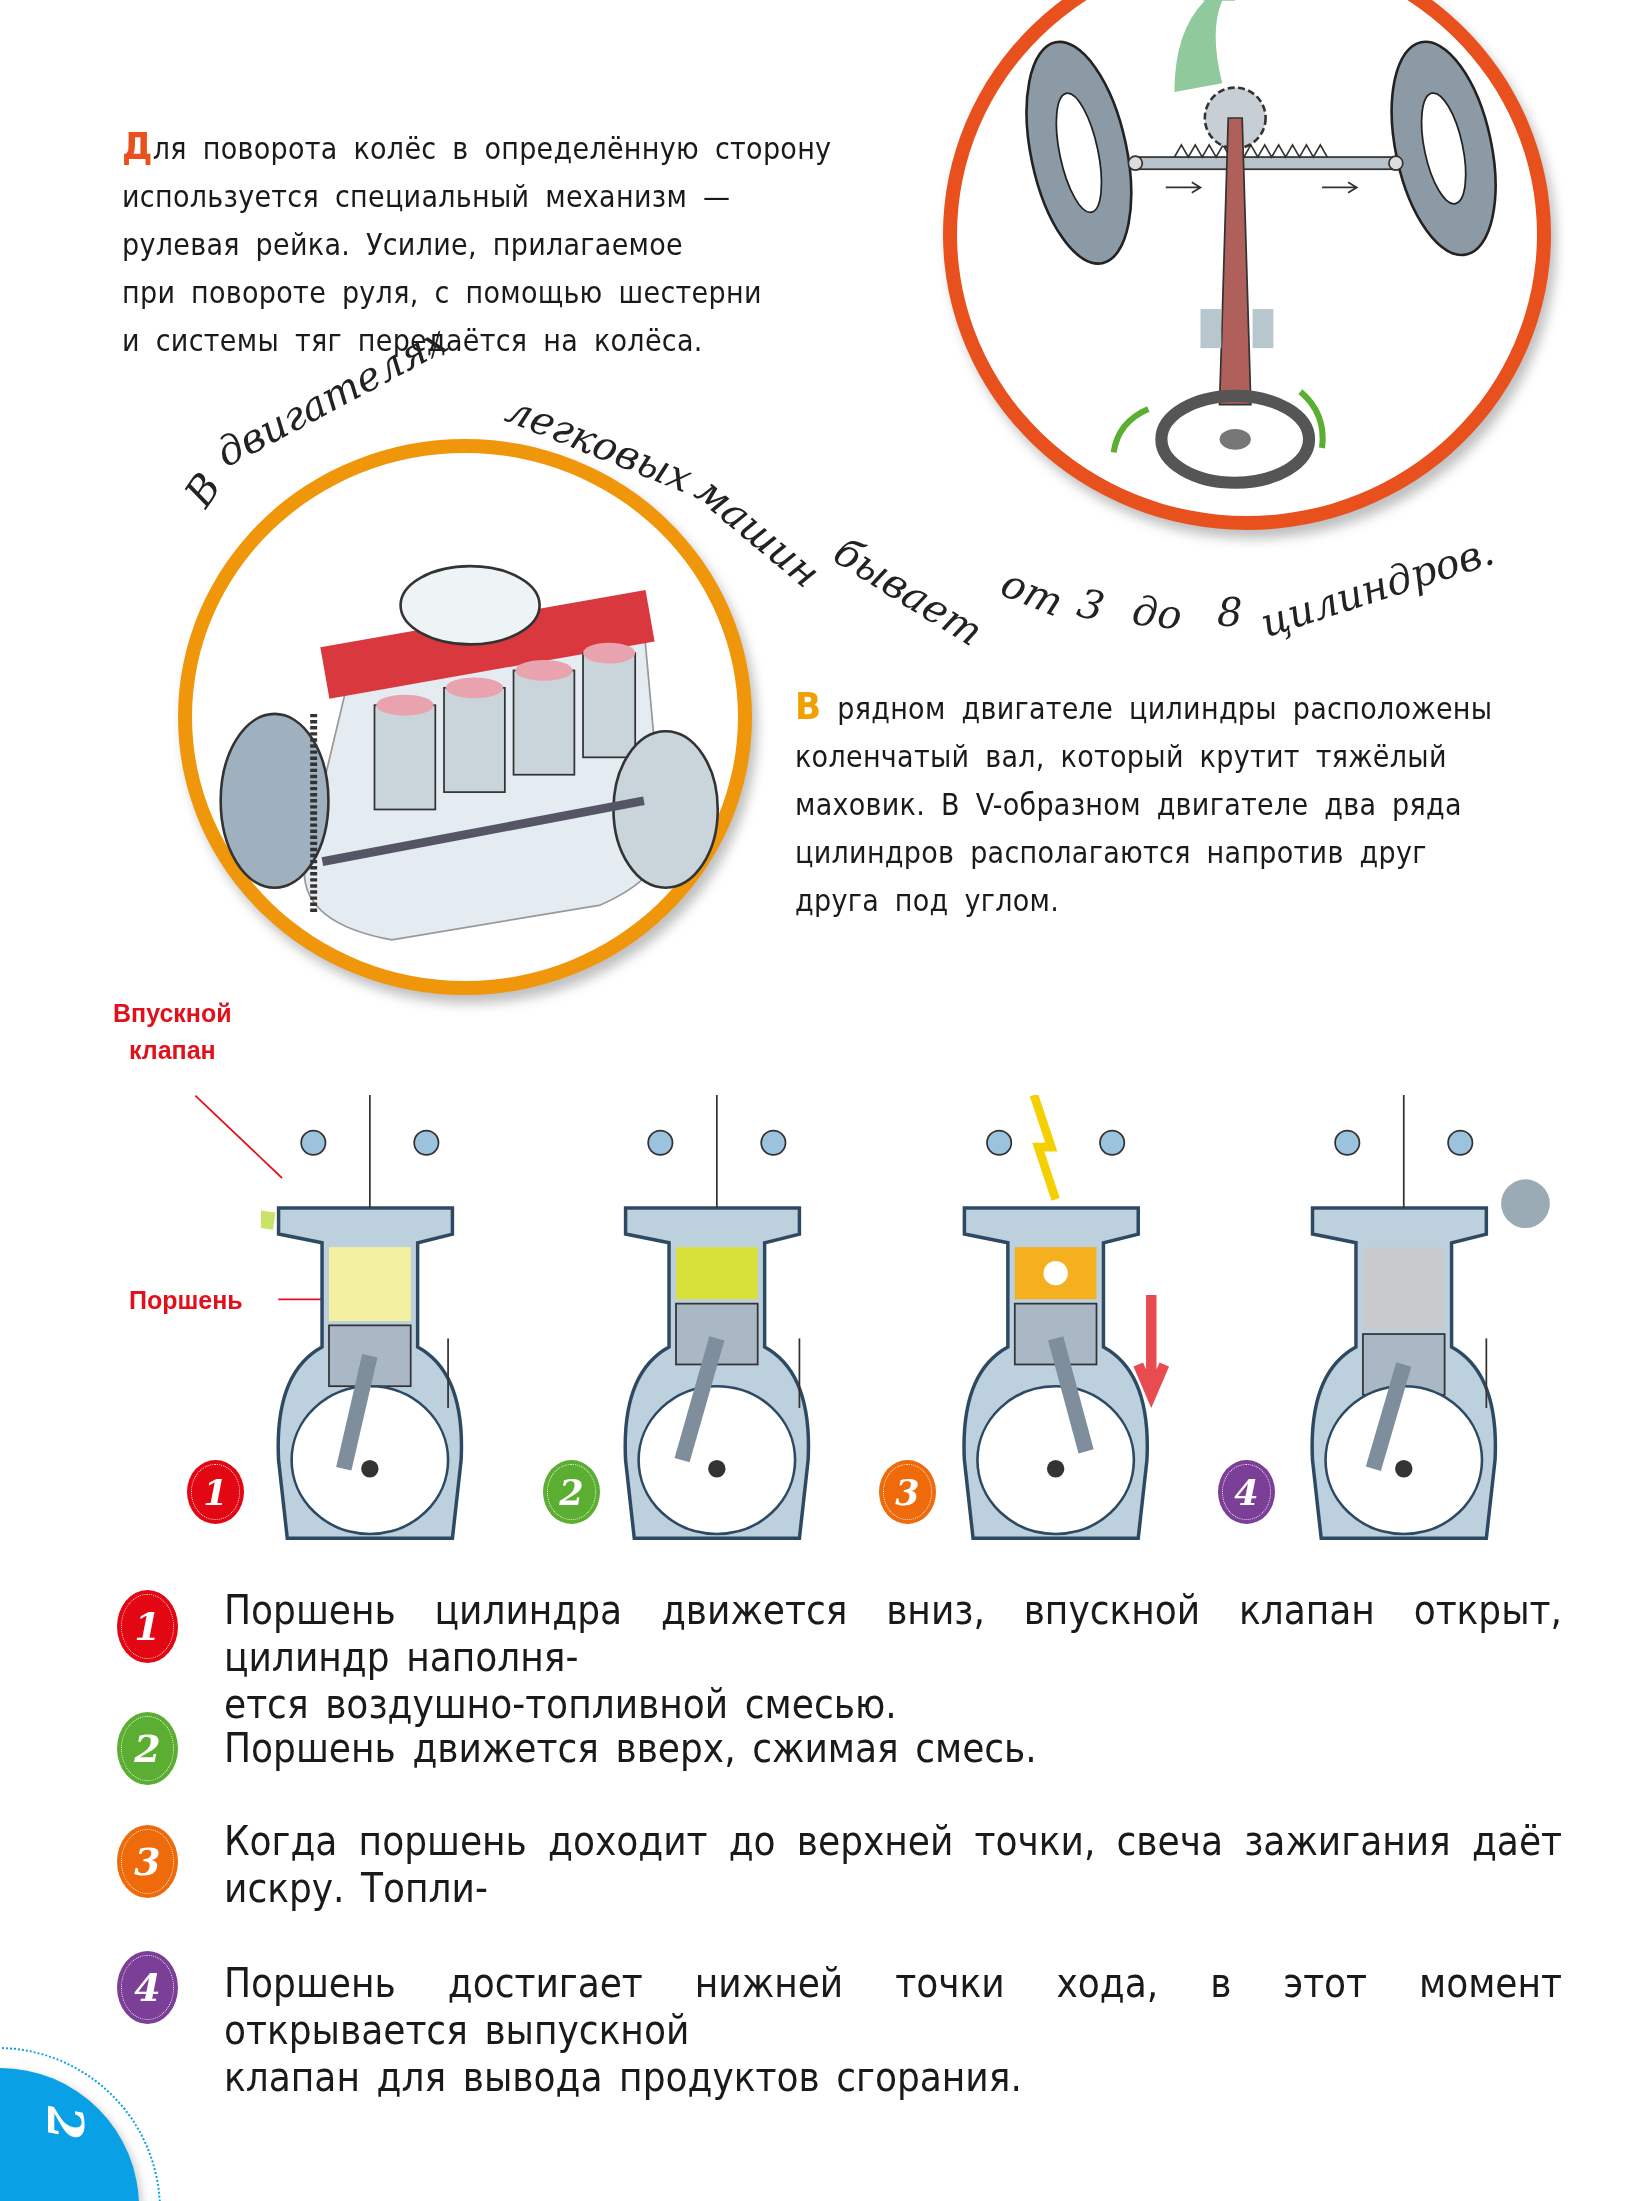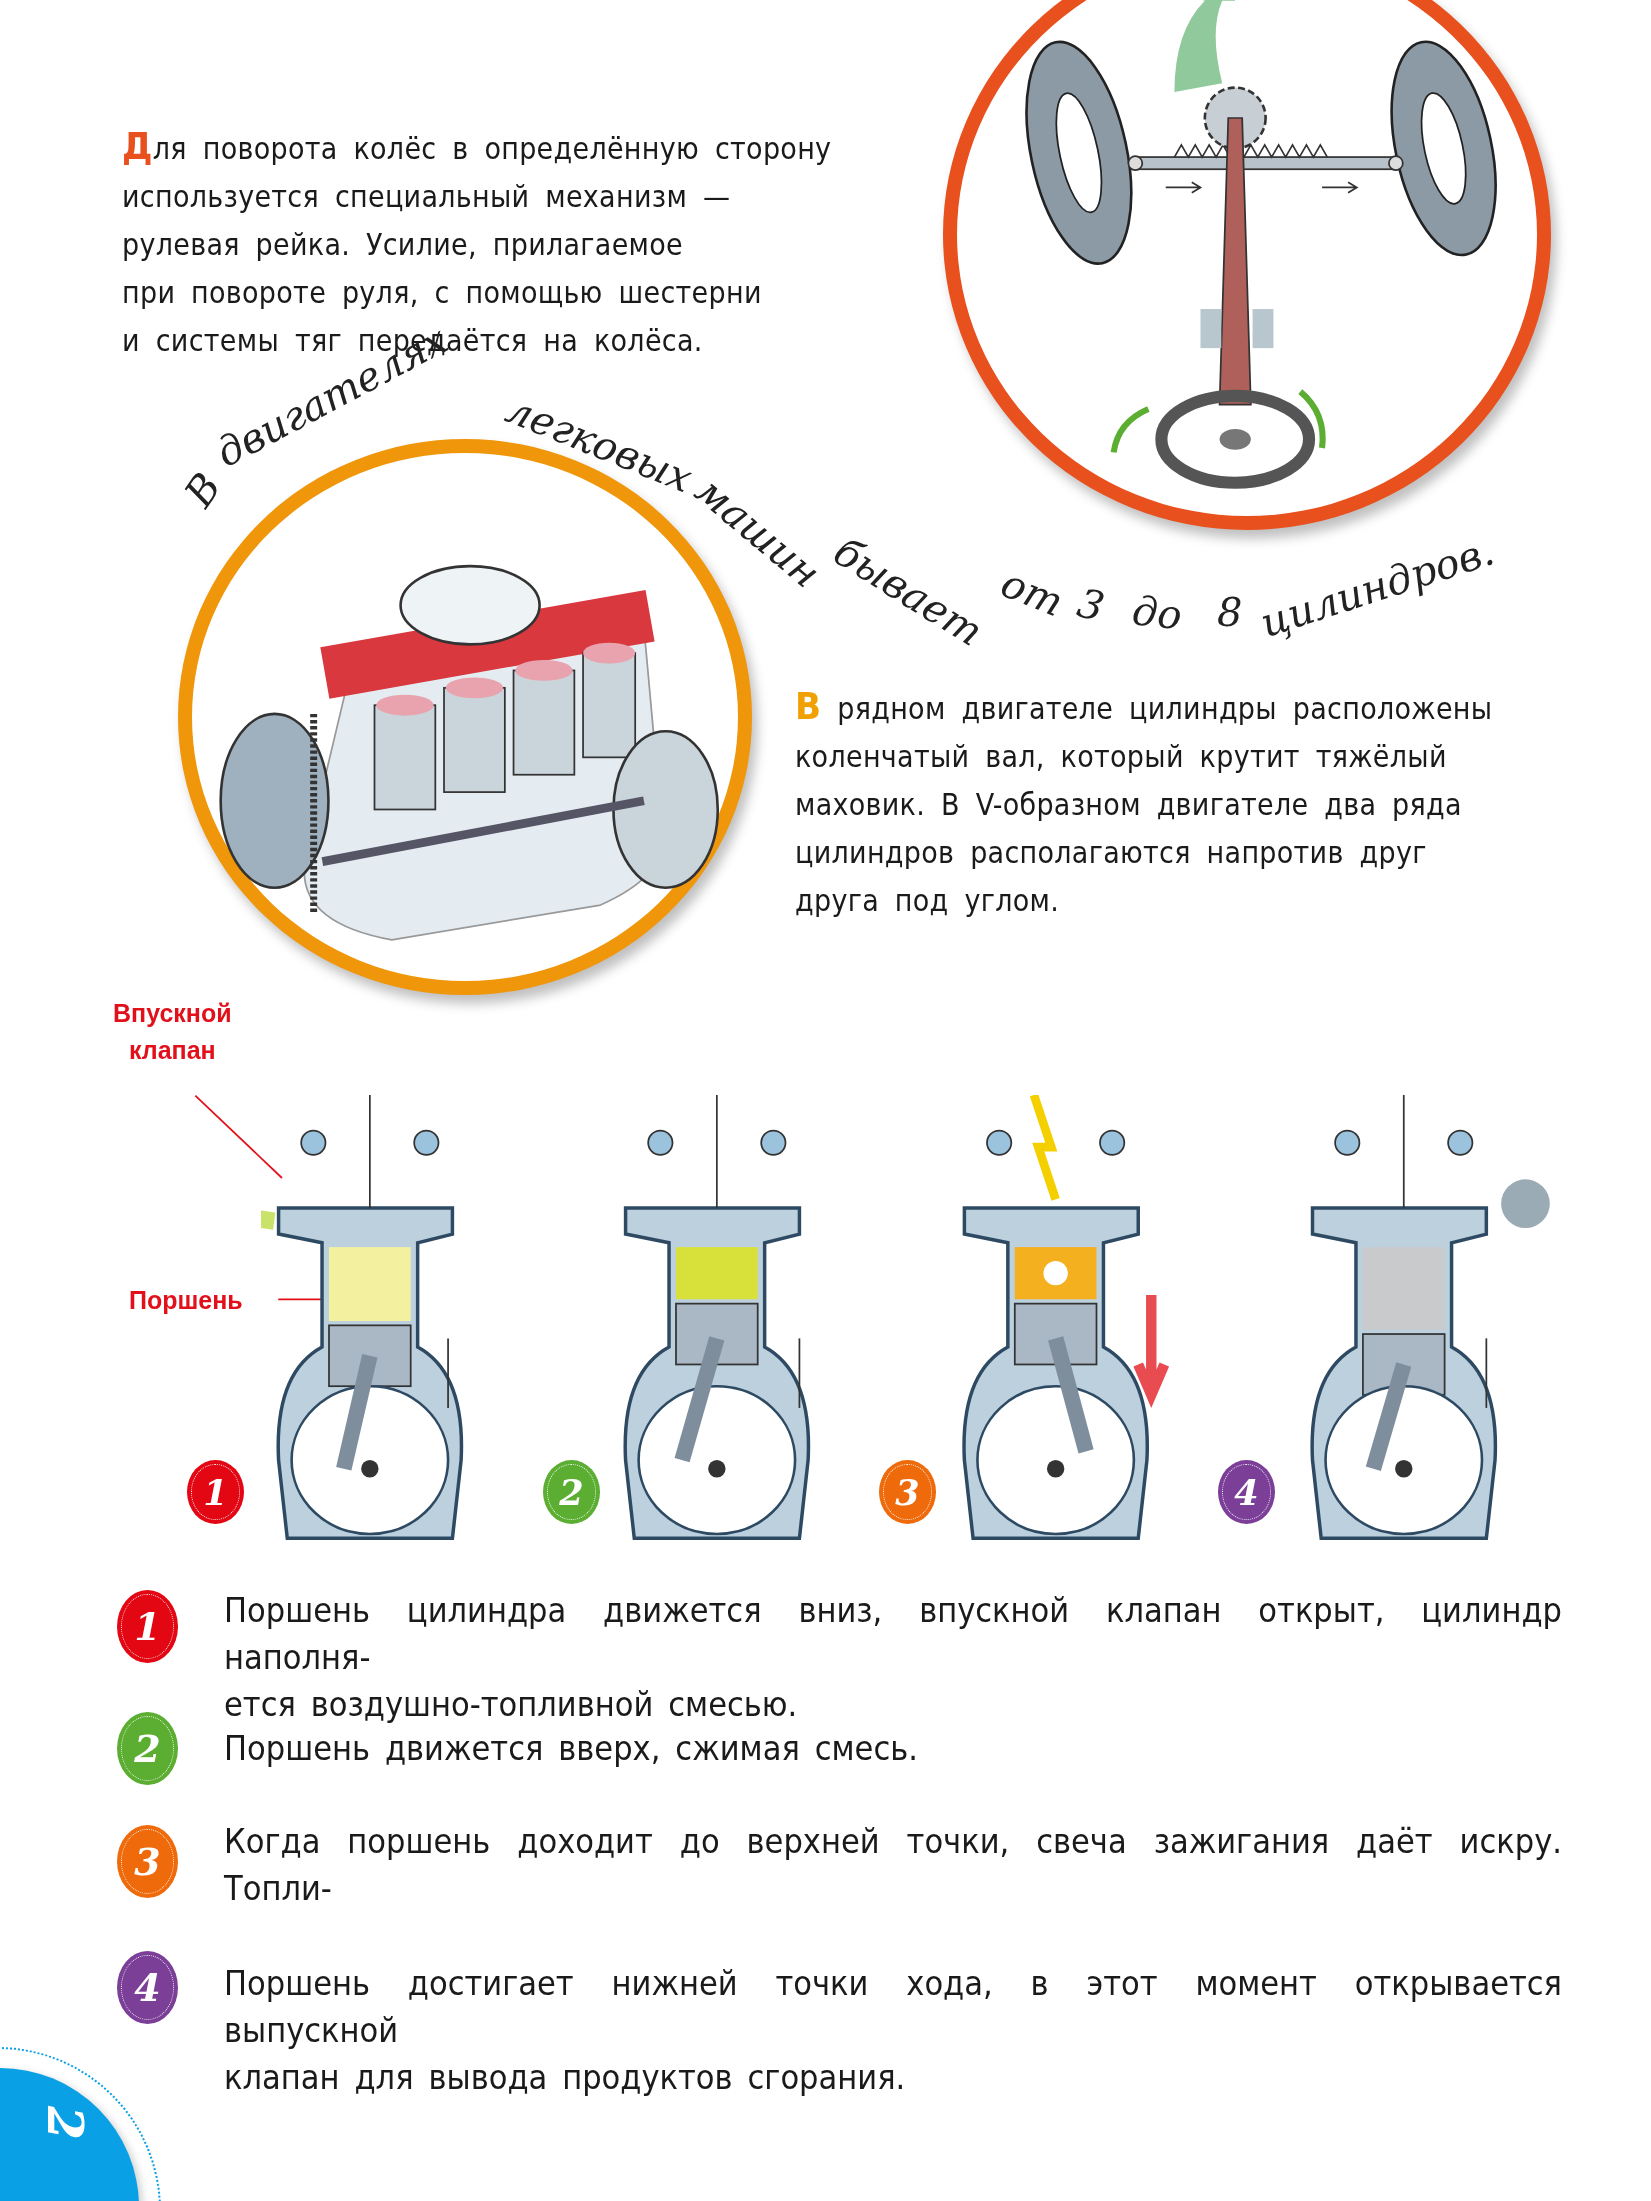--- a/index.html
+++ b/index.html
@@ -6,21 +6,21 @@
   body{width:1651px;height:2201px;position:relative;overflow:hidden;font-family:"DejaVu Sans Condensed","DejaVu Sans",sans-serif;color:#1a1a1a;}
   .abs{position:absolute;}
   .para{position:absolute;text-align:left;font-size:30px;line-height:48px;letter-spacing:0.3px;word-spacing:7px;font-stretch:condensed;}
   .para .line{display:block;white-space:nowrap;}
   .drop{font-weight:bold;font-size:38px;}
   .circle{position:absolute;border-radius:50%;background:#fff;box-shadow:5.2px 8.7px 12px rgba(0,0,0,0.25);}
   .hand{position:absolute;font-family:"DejaVu Serif",serif;font-style:italic;font-size:40px;color:#222;white-space:nowrap;transform-origin:left bottom;}
   .label-red{position:absolute;color:#E2101A;font-family:"Liberation Sans",sans-serif;font-weight:bold;font-size:25px;line-height:37px;}
   .badge{position:absolute;border-radius:50%;color:#fff;font-family:"DejaVu Serif",serif;font-style:italic;font-weight:bold;display:flex;align-items:center;justify-content:center;}
   .badge::after{content:"";position:absolute;inset:4.3px;border:1.7px dotted rgba(255,255,255,0.9);border-radius:50%;}
-  .step-text{position:absolute;left:224px;width:1338px;font-size:34px;line-height:47px;text-align:justify;text-align-last:left;word-spacing:5.2px;}
+  .step-text{position:absolute;left:224px;width:1338px;font-size:40px;line-height:47px;text-align:justify;text-align-last:left;word-spacing:5.2px;}
   .cyl{position:absolute;}
 </style>
 </head>
 <body>
 
 <div class="para" style="left:122px;top:122px;width:782px;">
   <span class="line"><span class="drop" style="color:#E8501E">Д</span><span>ля поворота колёс в определённую сторону</span></span>
   <span class="line">используется специальный механизм —</span>
   <span class="line">рулевая рейка. Усилие, прилагаемое</span>
   <span class="line">при повороте руля, с помощью шестерни</span>

